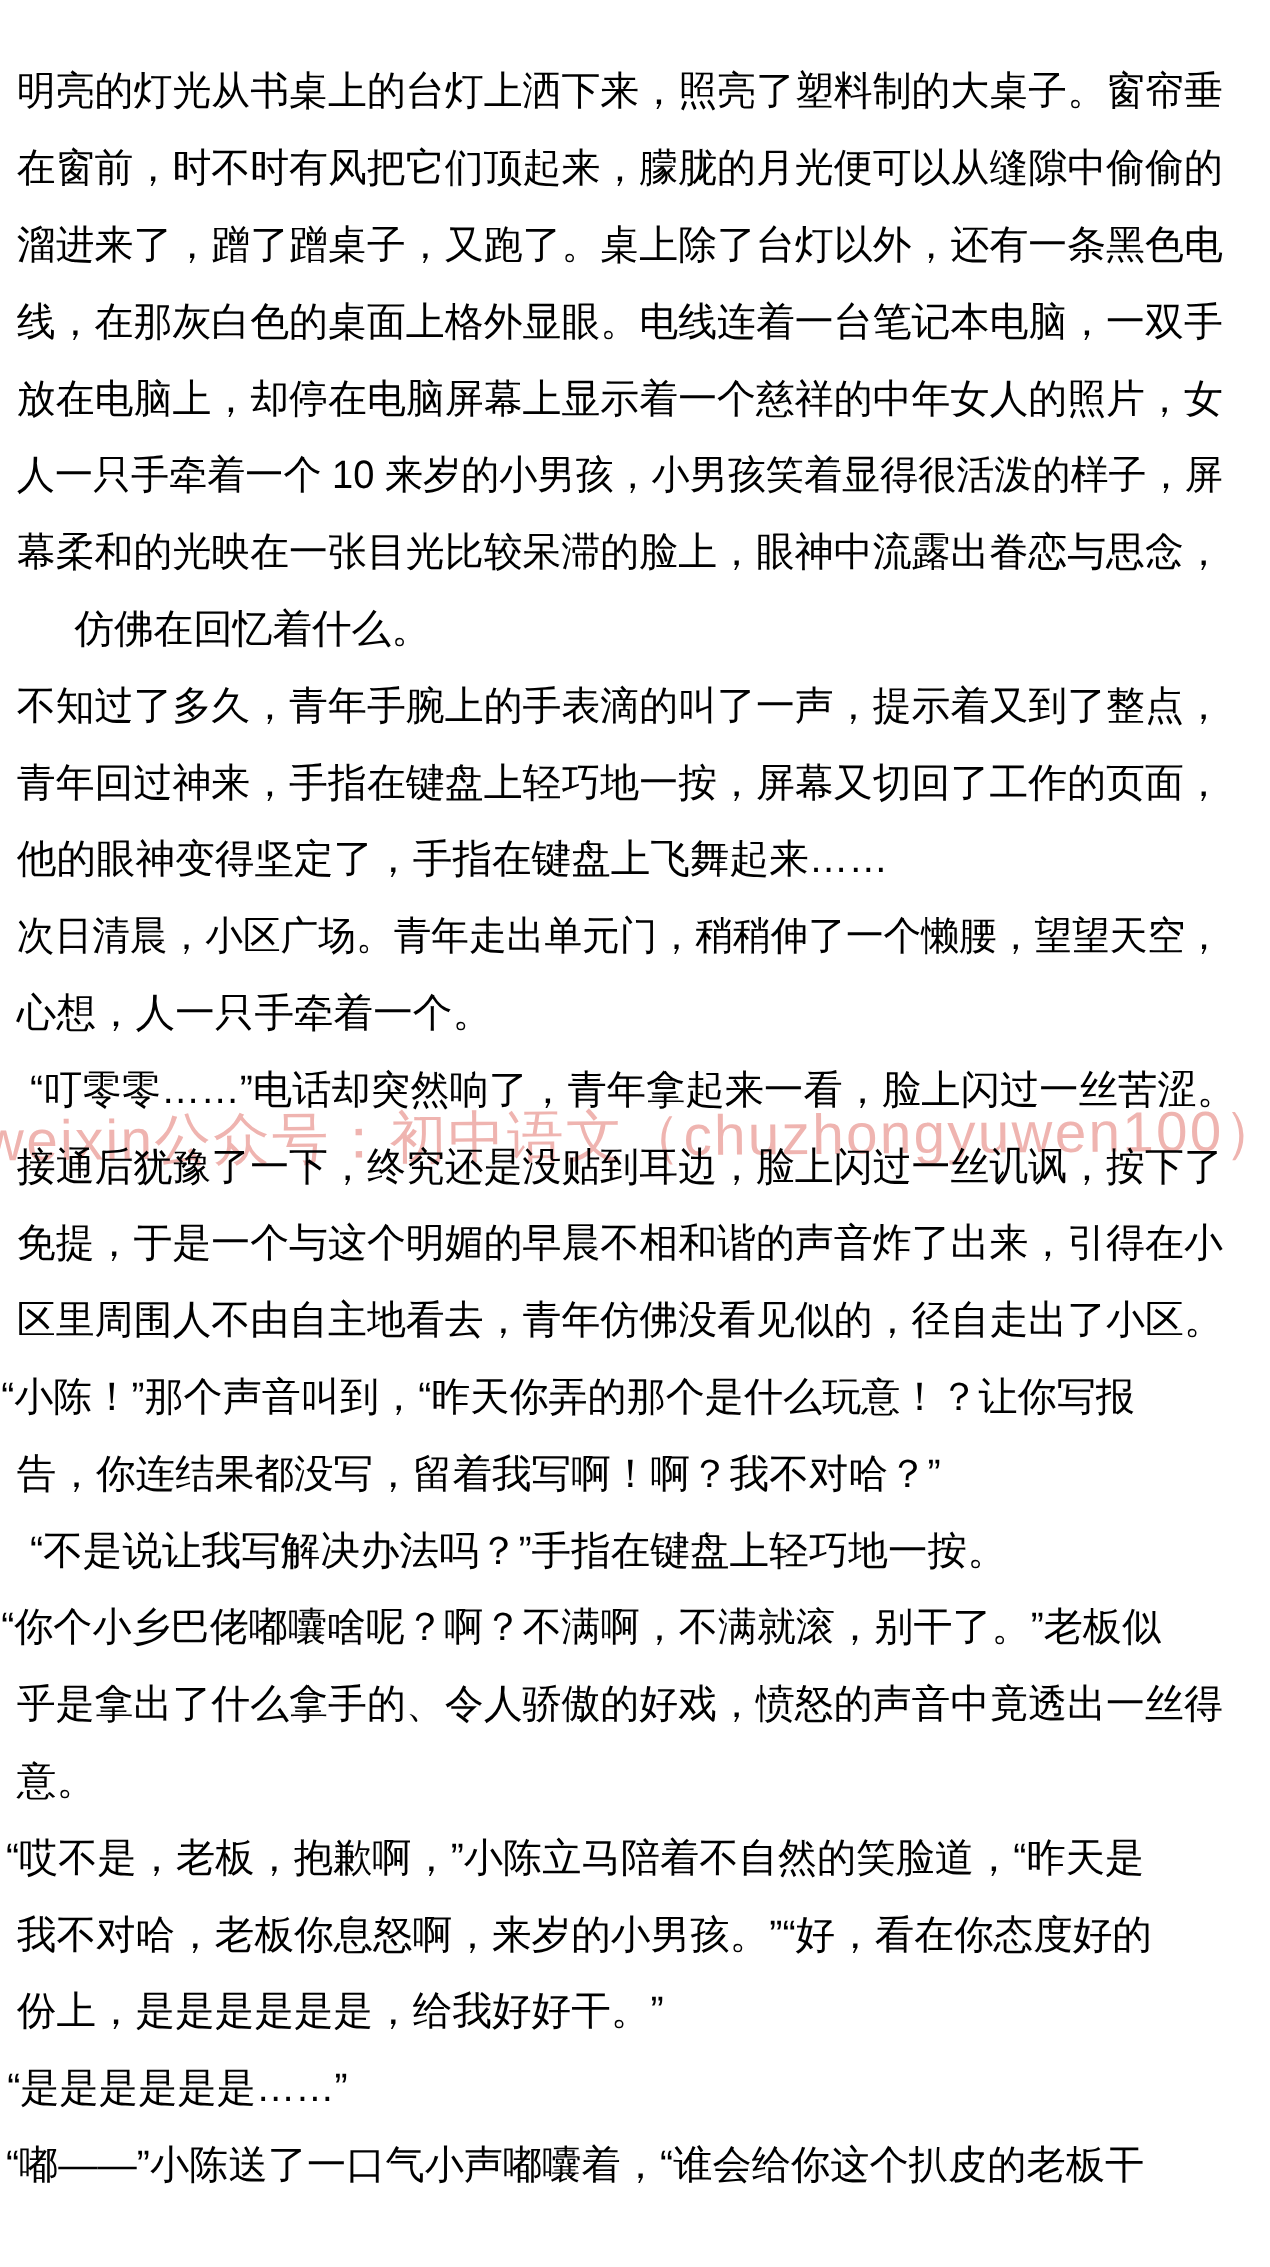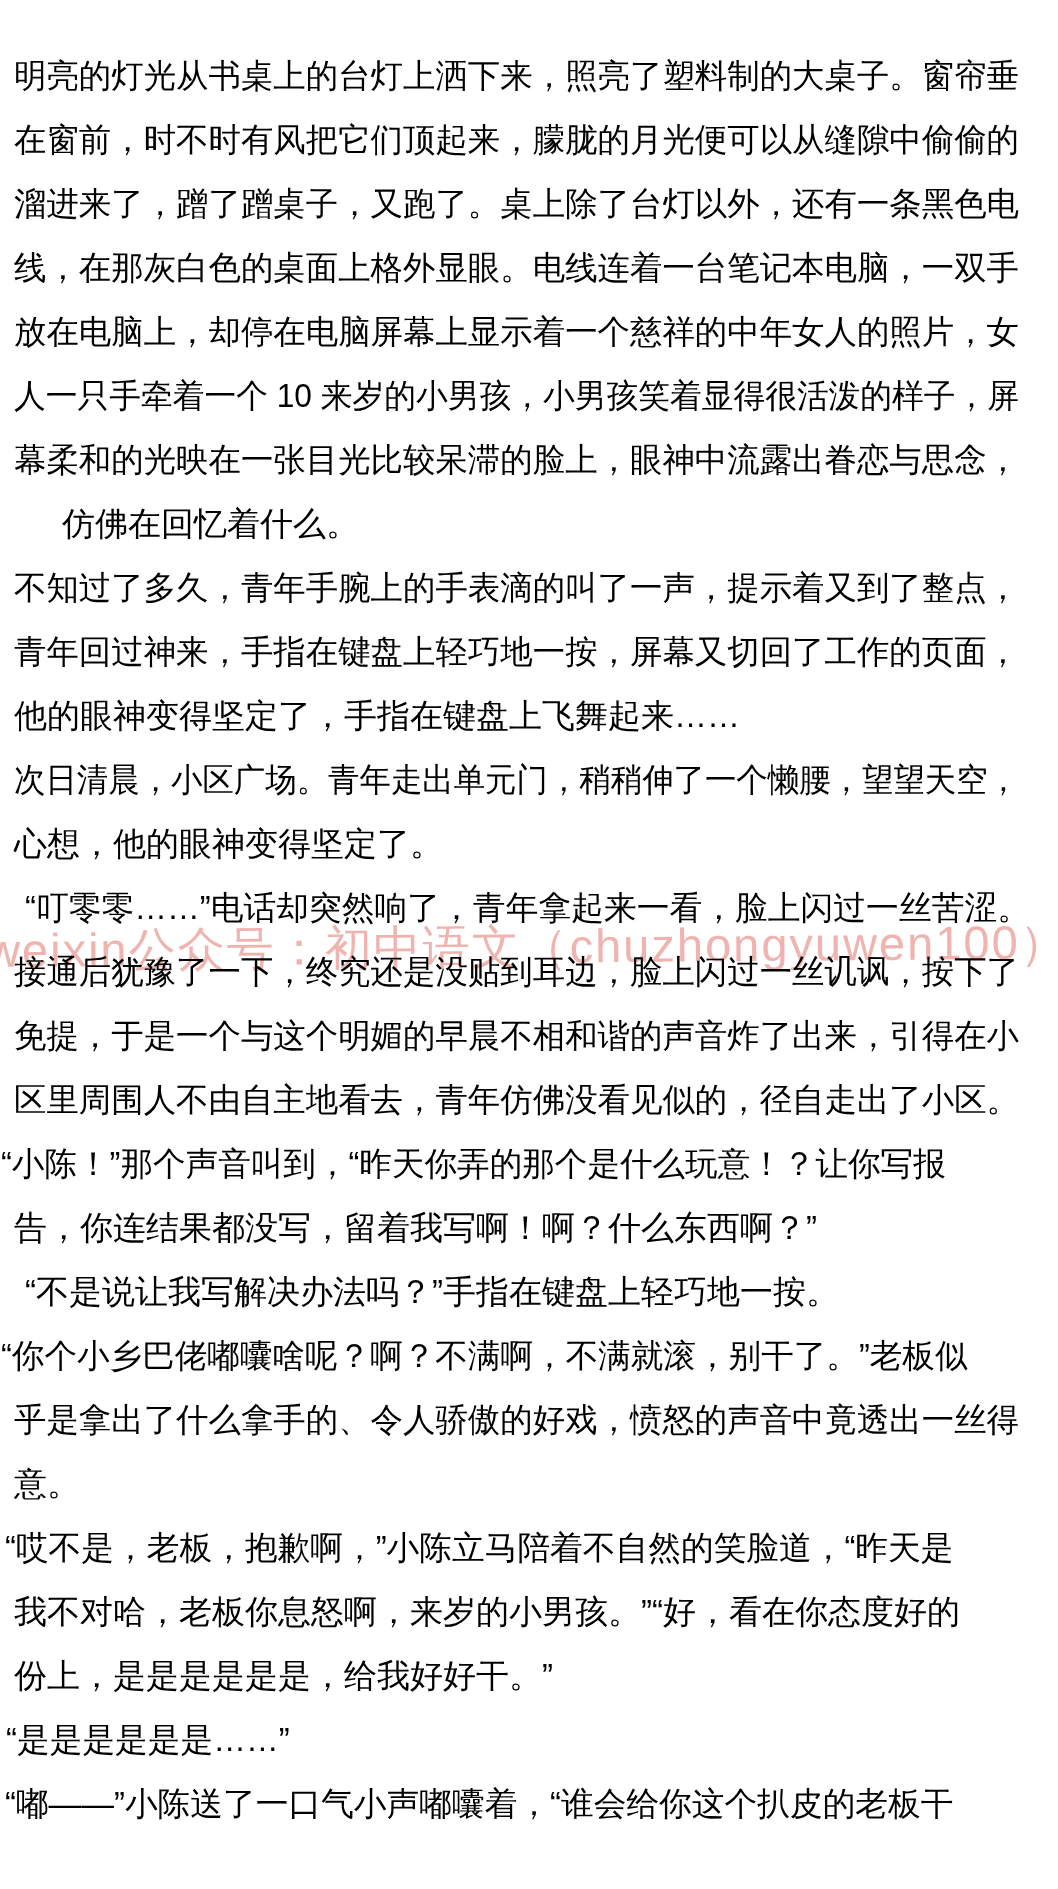--- a/index.html
+++ b/index.html
@@ -59,31 +59,31 @@
         <div class="line" style="color: rgb(0, 0, 0); transform: scaleX(0.982405);">幕柔和的光映在一张目光比较呆滞的脸上，眼神中流露出眷恋与思念，</div>
         <div class="line" style="color: rgb(0, 0, 0); margin-left: 48px;">仿佛在回忆着什么。</div>
       </div>
       <div class="paragraph">
         <div class="line" style="color: rgb(0, 0, 0); transform: scaleX(0.982405);">不知过了多久，青年手腕上的手表滴的叫了一声，提示着又到了整点，</div>
         <div class="line" style="color: rgb(0, 0, 0); transform: scaleX(0.982405);">青年回过神来，手指在键盘上轻巧地一按，屏幕又切回了工作的页面，</div>
         <div class="line" style="color: rgb(0, 0, 0);">他的眼神变得坚定了，手指在键盘上飞舞起来……</div>
       </div>
       <div class="paragraph">
         <div class="line" style="color: rgb(0, 0, 0); transform: scaleX(0.951705);">次日清晨，小区广场。青年走出单元门，稍稍伸了一个懒腰，望望天空，</div>
-        <div class="line" style="color: rgb(0, 0, 0);">心想，他的眼神变得坚定了。</div>
+        <div class="line" style="color: rgb(0, 0, 0);">心想，人一只手牵着一个。</div>
       </div>
       <div class="paragraph">
         <div class="line" style="color: rgb(0, 0, 0); margin-left: 11px; transform: scaleX(0.993083);">“叮零零……”电话却突然响了，青年拿起来一看，脸上闪过一丝苦涩。</div>
         <div class="line" style="color: rgb(0, 0, 0); transform: scaleX(0.982405);">接通后犹豫了一下，终究还是没贴到耳边，脸上闪过一丝讥讽，按下了</div>
         <div class="line" style="color: rgb(0, 0, 0); transform: scaleX(0.982405);">免提，于是一个与这个明媚的早晨不相和谐的声音炸了出来，引得在小</div>
         <div class="line" style="color: rgb(0, 0, 0); transform: scaleX(0.982405);">区里周围人不由自主地看去，青年仿佛没看见似的，径自走出了小区。</div>
       </div>
       <div class="paragraph">
         <div class="line" style="color: rgb(0, 0, 0); margin-left: -13px; transform: scaleX(0.98723);">“小陈！”那个声音叫到，“昨天你弄的那个是什么玩意！？让你写报</div>
-        <div class="line" style="color: rgb(0, 0, 0);">告，你连结果都没写，留着我写啊！啊？什么东西啊？”</div>
+        <div class="line" style="color: rgb(0, 0, 0);">告，你连结果都没写，留着我写啊！啊？我不对哈？”</div>
       </div>
       <div class="paragraph">
         <div class="line" style="color: rgb(0, 0, 0); margin-left: 11px;">“不是说让我写解决办法吗？”手指在键盘上轻巧地一按。</div>
       </div>
       <div class="paragraph">
         <div class="line" style="color: rgb(0, 0, 0); margin-left: -13px; transform: scaleX(0.98723);">“你个小乡巴佬嘟囔啥呢？啊？不满啊，不满就滚，别干了。”老板似</div>
         <div class="line" style="color: rgb(0, 0, 0); transform: scaleX(0.982405);">乎是拿出了什么拿手的、令人骄傲的好戏，愤怒的声音中竟透出一丝得</div>
         <div class="line" style="color: rgb(0, 0, 0);">意。</div>
       </div>
       <div class="paragraph">

